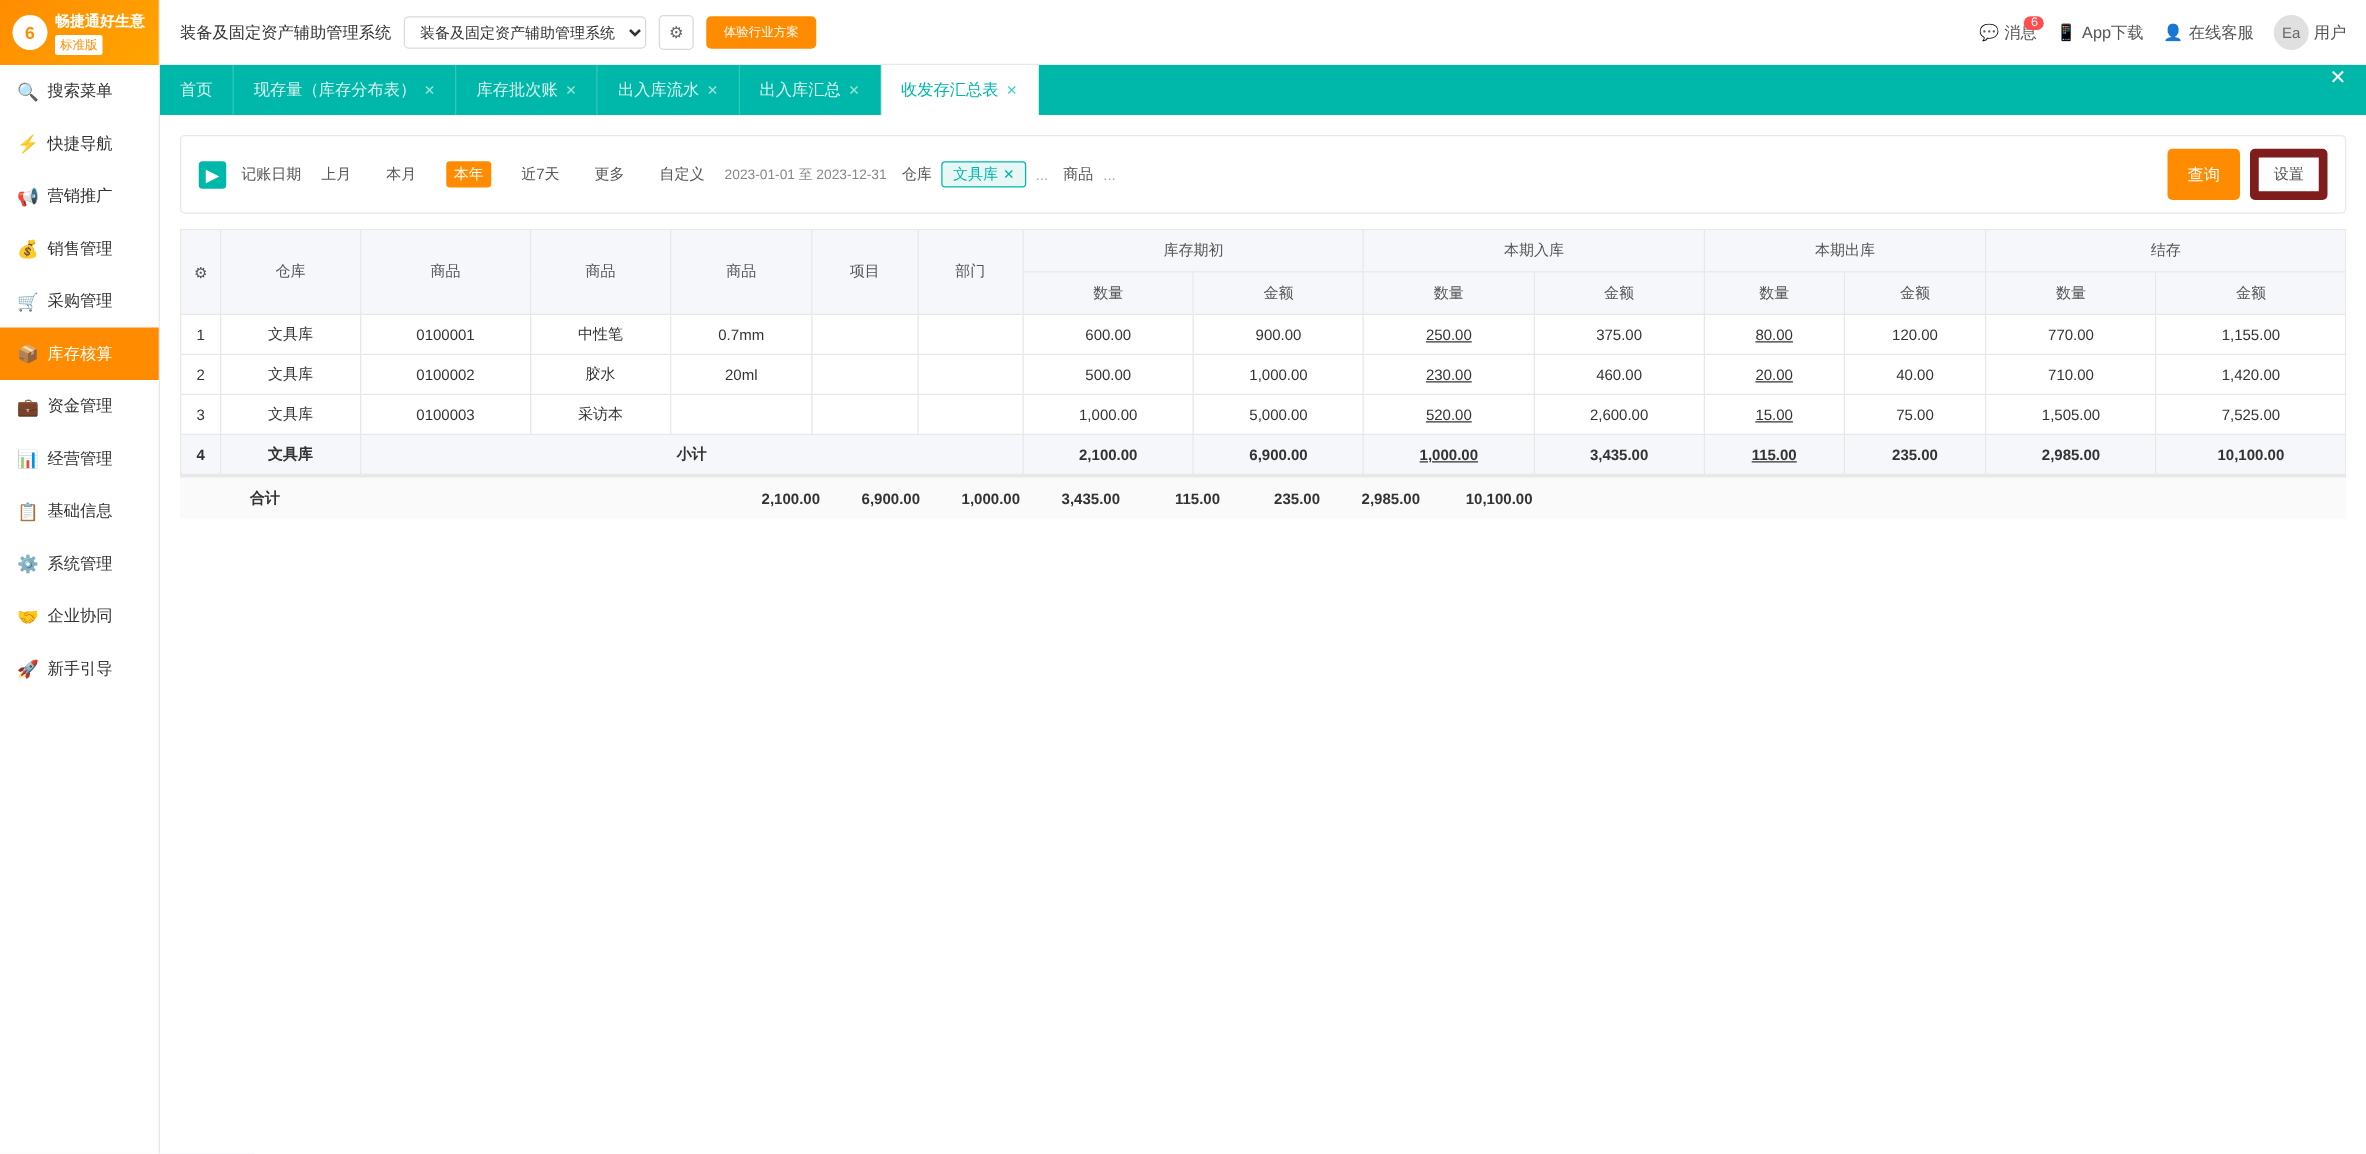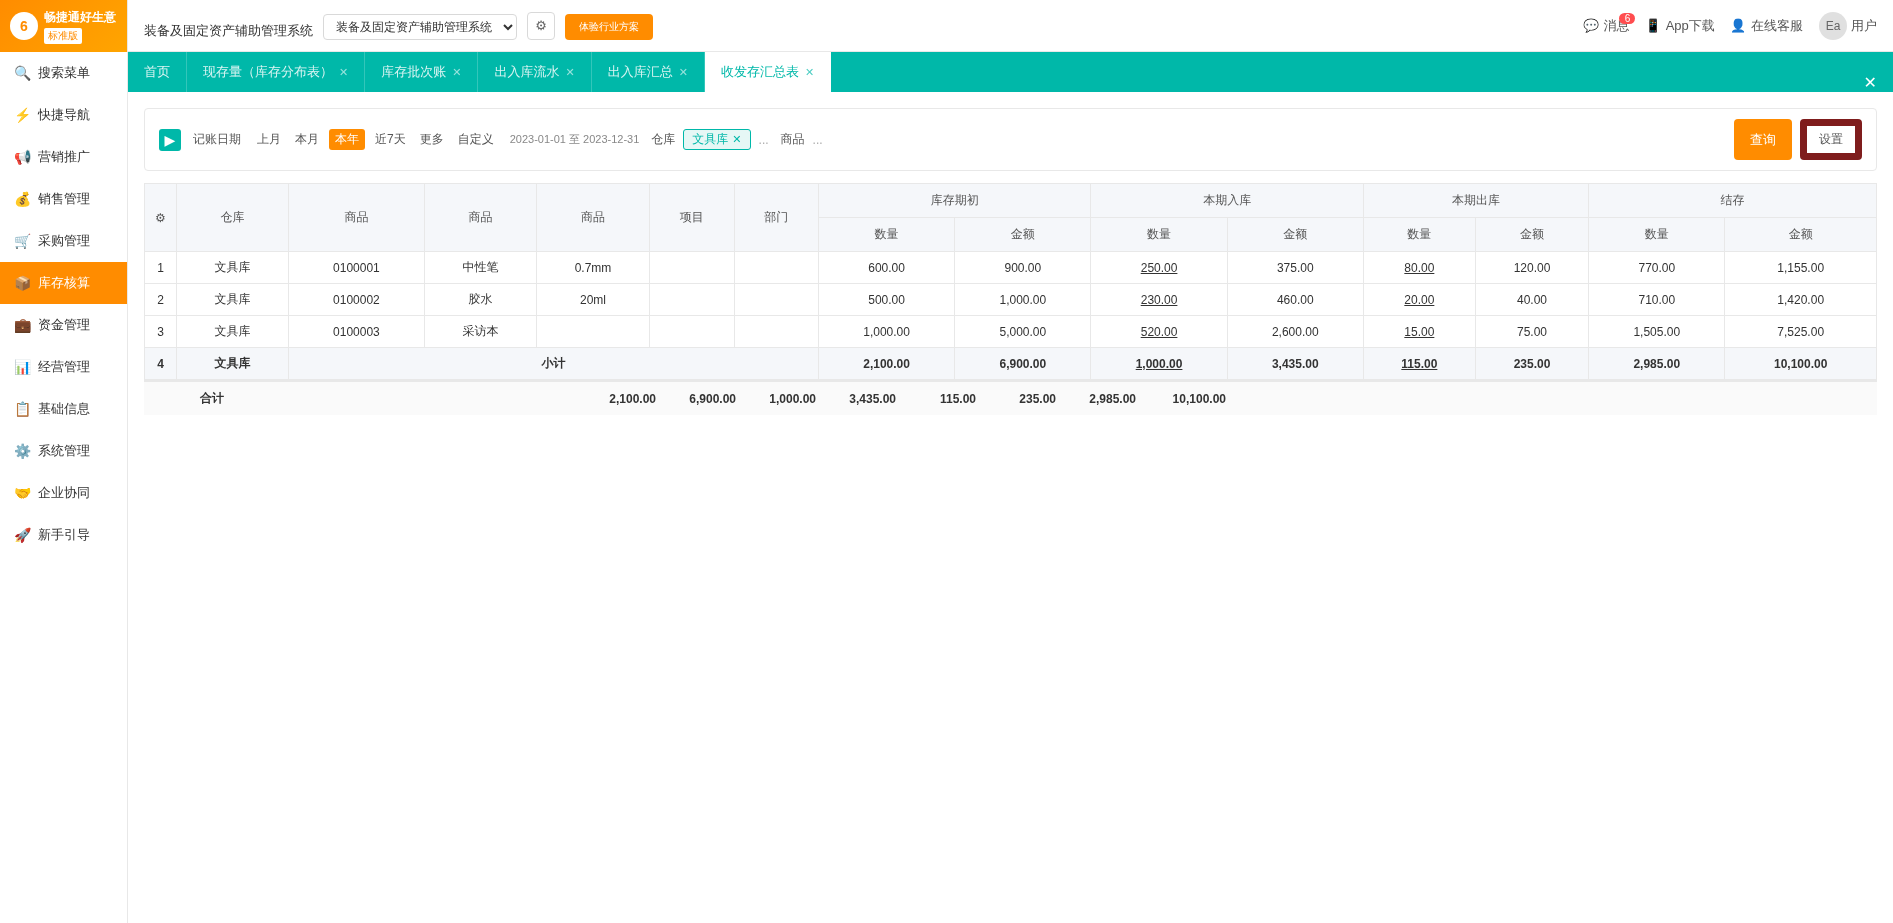--- a/index.html
+++ b/index.html
@@ -12,49 +12,49 @@
     .sidebar-logo-badge { background: #fff; color: #ff8c00; font-size: 10px; padding: 1px 4px; border-radius: 2px; margin-top: 2px; display: inline-block; }
     .sidebar-item { display: flex; align-items: center; gap: 8px; padding: 12px 14px; cursor: pointer; color: #333; font-size: 13px; }
     .sidebar-item.active { background: #ff8c00; color: #fff; }
     .sidebar-item .si-icon { font-size: 14px; width: 16px; text-align: center; }
 
     
     .main { flex: 1; display: flex; flex-direction: column; overflow: hidden; }
 
     
     .topbar { height: 52px; background: #fff; border-bottom: 1px solid #e8e8e8; display: flex; align-items: center; padding: 0 16px; justify-content: space-between; }
-    .topbar-left { display: flex; align-items: flex-end; gap: 10px; }
+    .topbar-left { display: flex; align-items: center; gap: 10px; }
     .topbar-title { font-size: 13px; color: #333; }
     .topbar-select { border: 1px solid #d9d9d9; border-radius: 4px; padding: 4px 8px; font-size: 12px; color: #333; background: #fff; }
     .topbar-gear { width: 28px; height: 28px; border: 1px solid #d9d9d9; border-radius: 4px; display: flex; align-items: center; justify-content: center; cursor: pointer; color: #666; }
     .topbar-trial { background: #ff8c00; color: #fff; border: none; border-radius: 4px; padding: 6px 14px; font-size: 10px; cursor: pointer; }
     .topbar-right { display: flex; align-items: center; gap: 16px; color: #555; font-size: 13px; }
     .topbar-badge { position: relative; }
     .badge-dot { position: absolute; top: -4px; right: -6px; background: #ff4d4f; color: #fff; font-size: 10px; border-radius: 8px; padding: 0 4px; min-width: 16px; text-align: center; }
     .topbar-right-item { display: flex; align-items: center; gap: 4px; cursor: pointer; }
     .user-avatar { width: 28px; height: 28px; background: #e0e0e0; border-radius: 50%; display: flex; align-items: center; justify-content: center; font-size: 12px; color: #666; }
 
     
-    .tabbar { background: #00b8a9; display: flex; align-items: flex-end; padding: 0 0; height: 40px; }
+    .tabbar { background: #00b8a9; display: flex; align-items: flex-start; padding: 0 0; height: 40px; }
     .tab { display: flex; align-items: center; gap: 6px; padding: 0 16px; height: 100%; cursor: pointer; color: rgba(255,255,255,0.85); font-size: 13px; border-right: 1px solid rgba(255,255,255,0.2); }
     .tab.active { background: #fff; color: #00b8a9; }
     .tab-close { font-size: 11px; color: inherit; opacity: 0.7; cursor: pointer; }
     .tabbar-close { margin-left: auto; padding: 0 16px; color: #fff; cursor: pointer; font-size: 16px; }
 
     
     .page-content { flex: 1; overflow-y: auto; background: #f0f2f5; }
     .page-inner { background: #fff; margin: 0; padding: 16px; min-height: 100%; }
     .page-title { font-size: 15px; font-weight: bold; color: #333; margin-bottom: 16px; }
 
     
     .filter-area { background: #fff; border: 1px solid #e8e8e8; border-radius: 4px; padding: 10px 14px; margin-bottom: 12px; }
     .filter-row { display: flex; align-items: center; gap: 12px; flex-wrap: wrap; }
     .filter-arrow { background: #00b8a9; color: #fff; border: none; width: 22px; height: 22px; border-radius: 3px; cursor: pointer; font-size: 14px; display: flex; align-items: center; justify-content: center; }
     .filter-label { color: #555; font-size: 12px; }
-    .filter-date-btns { display: flex; gap: 6px; align-items: flex-end; }
+    .filter-date-btns { display: flex; gap: 20px; align-items: flex-end; }
     .date-btn { background: none; border: none; color: #555; font-size: 12px; cursor: pointer; padding: 2px 4px; }
     .date-btn.active { background: #ff8c00; color: #fff; border-radius: 3px; padding: 2px 6px; }
     .date-range { color: #888; font-size: 11px; }
     .filter-warehouse { display: flex; align-items: center; gap: 8px; }
     .filter-section-label { color: #555; font-size: 12px; }
     .warehouse-tag { background: #e6f7f5; color: #00b8a9; border: 1px solid #00b8a9; border-radius: 3px; padding: 1px 8px; font-size: 12px; display: flex; align-items: center; gap: 4px; }
     .warehouse-tag-close { cursor: pointer; color: #00b8a9; font-size: 11px; }
     .filter-more { color: #aaa; font-size: 12px; cursor: pointer; }
     .filter-goods { display: flex; align-items: center; gap: 8px; }
     .filter-goods-more { color: #aaa; font-size: 12px; }

